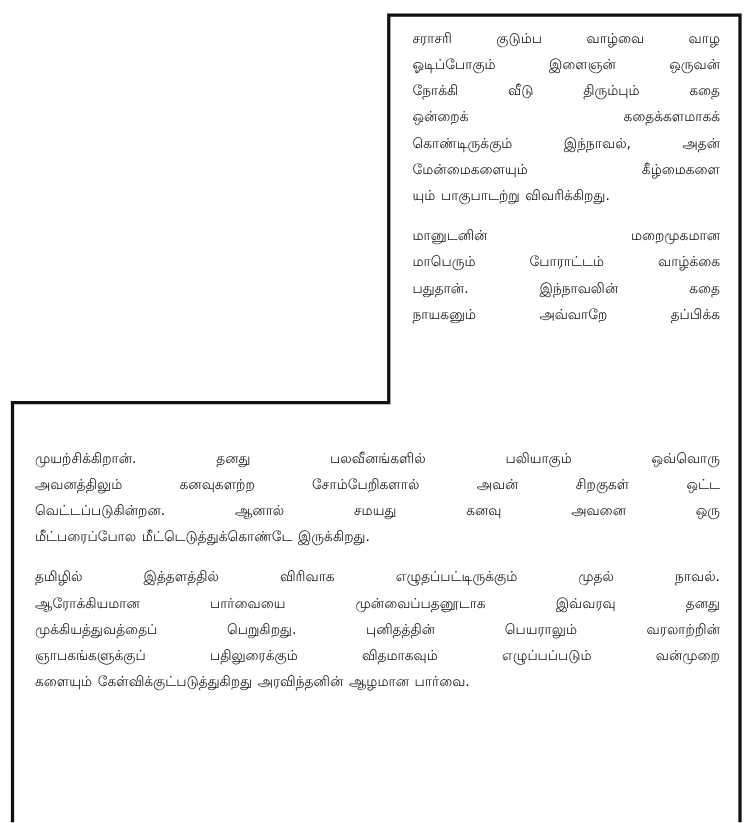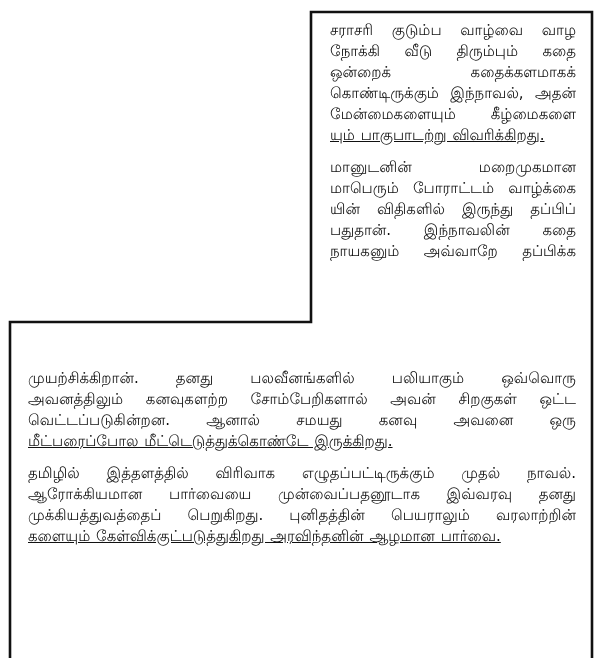--- a/index.html
+++ b/index.html
@@ -26,74 +26,74 @@
     }
     .top-column {
       position: absolute;
       left: 330px;
       top: 20px;
       width: 246px;
     }
     .full-column {
       position: absolute;
       left: 28px;
-      top: 368px;
+      top: 356px;
       width: 548px;
     }
     .para {
       margin: 0 0 11px 0;
-      font-size: 15px;
+      font-size: 11px;
       line-height: 21px;
       text-align: justify;
       text-align-last: left;
       word-spacing: 1px;
     }
     .lines span {
       display: block;
       text-align: justify;
       text-align-last: justify;
       white-space: nowrap;
     }
     .lines span.last {
       text-align-last: left;
-      text-decoration: underline;
     }
   </style>
 </head>
 <body>
 
 <svg class="frame" viewBox="0 0 600 658" width="600" height="658">
   <polyline points="312,658 312,658" fill="none" stroke="none"></polyline>
   <polyline points="10,658 10,322 311,322 311,12 592,12 592,658" fill="none" stroke="#111111" stroke-width="2.6" stroke-linejoin="miter"></polyline>
 </svg>
 
 <div class="top-column">
   <div class="para lines">
     <span>சராசரி குடும்ப வாழ்வை வாழ</span>
+    <span>ஓடிப்போகும் இளைஞன் ஒருவன்</span>
     <span>நோக்கி வீடு திரும்பும் கதை</span>
     <span>ஒன்றைக் கதைக்களமாகக்</span>
     <span>கொண்டிருக்கும் இந்நாவல், அதன்</span>
     <span>மேன்மைகளையும் கீழ்மைகளை</span>
     <span class="last">யும் பாகுபாடற்று விவரிக்கிறது.</span>
   </div>
   <div class="para lines">
     <span>மானுடனின் மறைமுகமான</span>
     <span>மாபெரும் போராட்டம் வாழ்க்கை</span>
-    <span>யின் விதிகளில் இருந்து தப்பிப்</span>
     <span>பதுதான். இந்நாவலின் கதை</span>
     <span>நாயகனும் அவ்வாறே தப்பிக்க</span>
   </div>
 </div>
 
 <div class="full-column">
   <div class="para lines">
     <span>முயற்சிக்கிறான். தனது பலவீனங்களில் பலியாகும் ஒவ்வொரு</span>
     <span>அவனத்திலும் கனவுகளற்ற சோம்பேறிகளால் அவன் சிறகுகள் ஒட்ட</span>
     <span>வெட்டப்படுகின்றன. ஆனால் சமயது கனவு அவனை ஒரு</span>
     <span class="last">மீட்பரைப்போல மீட்டெடுத்துக்கொண்டே இருக்கிறது.</span>
   </div>
   <div class="para lines">
     <span>தமிழில் இத்தளத்தில் விரிவாக எழுதப்பட்டிருக்கும் முதல் நாவல்.</span>
     <span>ஆரோக்கியமான பார்வையை முன்வைப்பதனூடாக இவ்வரவு தனது</span>
     <span>முக்கியத்துவத்தைப் பெறுகிறது. புனிதத்தின் பெயராலும் வரலாற்றின்</span>
+    <span>ஞாபகங்களுக்குப் பதிலுரைக்கும் விதமாகவும் எழுப்பப்படும் வன்முறை</span>
     <span class="last">களையும் கேள்விக்குட்படுத்துகிறது அரவிந்தனின் ஆழமான பார்வை.</span>
   </div>
 </div>
 
 </body></html>

